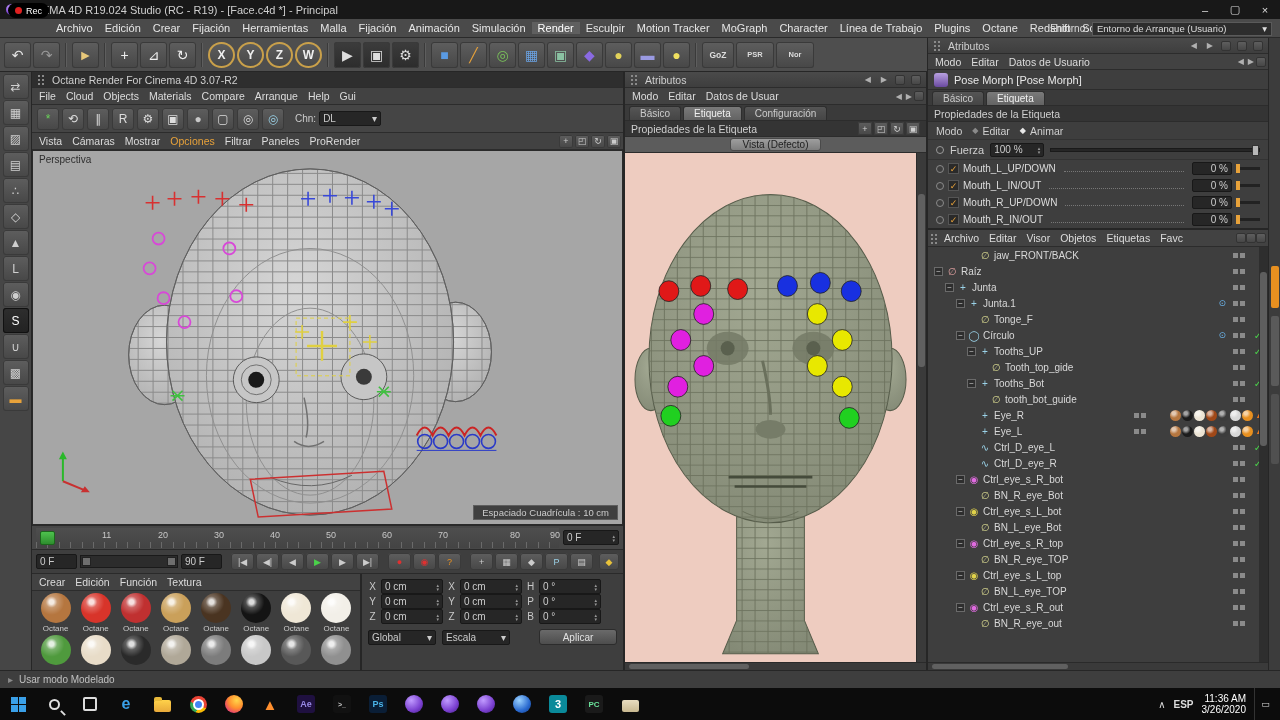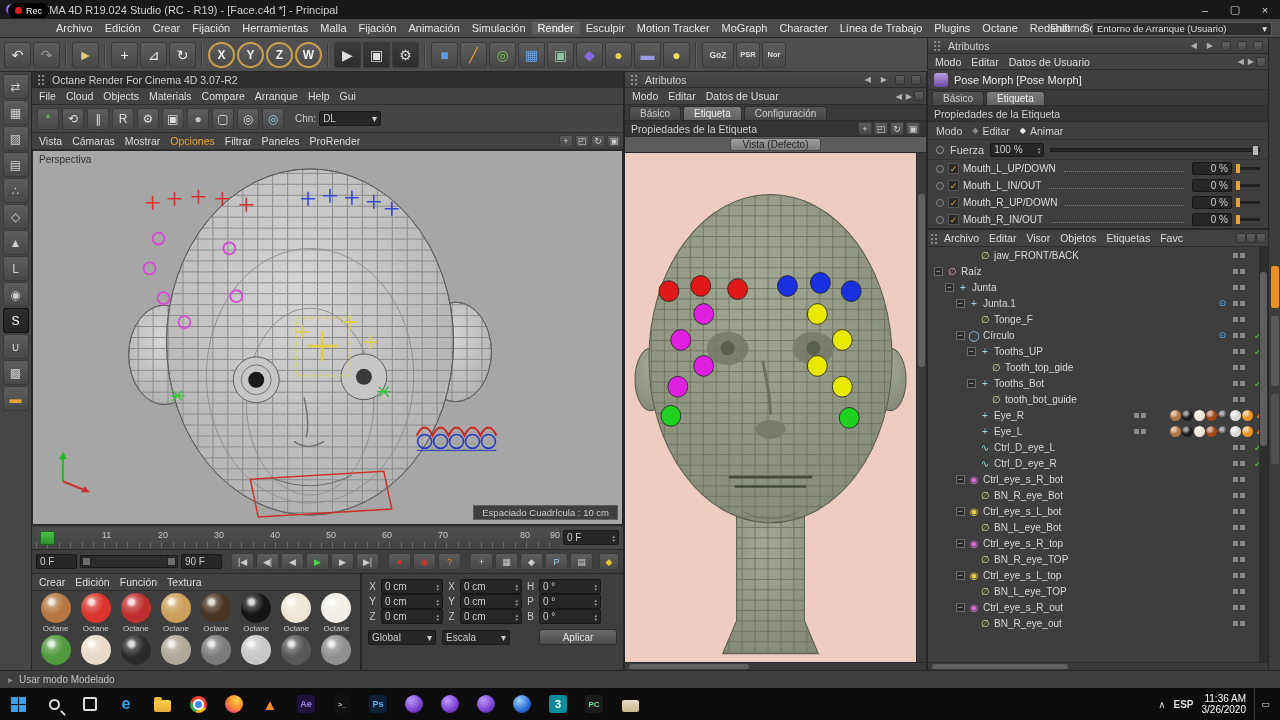--- a/index.html
+++ b/index.html
@@ -20,21 +20,21 @@
 #vpmenubar .mi.hl{color:#e8a23a}
 #entorno{margin-left:auto;display:flex;align-items:center;gap:4px;padding-right:8px}
 #entorno .lbl{color:#ddd;font-size:10px}
 #entorno .dd{width:180px;height:14px;background:#2d2d2d;border:1px solid #5a5a5a;color:#ddd;font-size:9.5px;display:flex;align-items:center;justify-content:space-between;padding:0 4px}
 
 #maintoolbar{position:absolute;left:0;top:38px;width:928px;height:34px;background:#4e4e4e;display:flex;align-items:center;gap:2px;padding:0 4px;border-bottom:1px solid #262626;border-right:1px solid #262626}
 .tb{width:27px;height:26px;border-radius:3px;display:flex;align-items:center;justify-content:center;font-size:14px;background:linear-gradient(#5e5e5e,#474747);box-shadow:inset 0 0 0 1px #3a3a3a;cursor:default;flex:none}
 .tb.circ{border-radius:50%;box-shadow:inset 0 0 0 2px #c9a04a;font-weight:bold;font-size:12px}
 .tb.dark{background:linear-gradient(#3c3c3c,#2c2c2c)}
 .tb.txt{width:32px;font-size:8.5px;font-weight:bold}
-.tb.txt2{width:24px;font-size:7.5px;font-weight:bold}
+.tb.txt2{width:38px;font-size:7.5px;font-weight:bold}
 .tb.on{background:linear-gradient(#2e2e2e,#222);box-shadow:inset 0 0 0 1px #111}
 .tbsep{width:2px;height:24px;background:#3a3a3a;border-right:1px solid #5e5e5e;margin:0 3px;flex:none}
 #leftrail{position:absolute;left:0;top:72px;width:32px;height:598px;background:#464646;display:flex;flex-direction:column;align-items:center;gap:1px;padding-top:2px;border-right:1px solid #262626}
 #leftrail .tb{width:26px;height:25px;font-size:12px}
 
 #centercol{position:absolute;left:32px;top:72px;width:593px;height:598px;display:flex;flex-direction:column;background:#3e3e3e;border-right:2px solid #262626}
 #midcol{position:absolute;left:625px;top:72px;width:303px;height:598px;display:flex;flex-direction:column;background:#3e3e3e;border-right:2px solid #262626}
 #rightcol{position:absolute;left:928px;top:38px;width:352px;height:632px;display:flex;flex-direction:column;background:#3e3e3e;padding-right:12px}
 
 .ptitle{height:16px;background:linear-gradient(#4a4a4a,#3e3e3e);display:flex;align-items:center;gap:6px;padding:0 5px;border-bottom:1px solid #2c2c2c;color:#cfcfcf;font-size:10.5px;flex:none}
@@ -396,21 +396,21 @@
         <div class="rmarks"></div>
         <div id="greenmark"></div>
       <span class="tick" style="left: 10px;">0</span>
           <span class="tick" style="left: 66px;">11</span>
           <span class="tick" style="left: 122px;">20</span>
           <span class="tick" style="left: 178px;">30</span>
           <span class="tick" style="left: 234px;">40</span>
           <span class="tick" style="left: 290px;">50</span>
           <span class="tick" style="left: 346px;">60</span>
           <span class="tick" style="left: 402px;">70</span>
-          <span class="tick" style="left: 484px;">80</span>
+          <span class="tick" style="left: 474px;">80</span>
           <span class="tick" style="left: 514px;">90</span>
         </div>
       <span id="tlfld" class="fld">
         <span>0 F</span>
           <span class="spin">
             <span>▴</span>
             <span>▾</span>
           </span>
       </span>
     </div>

